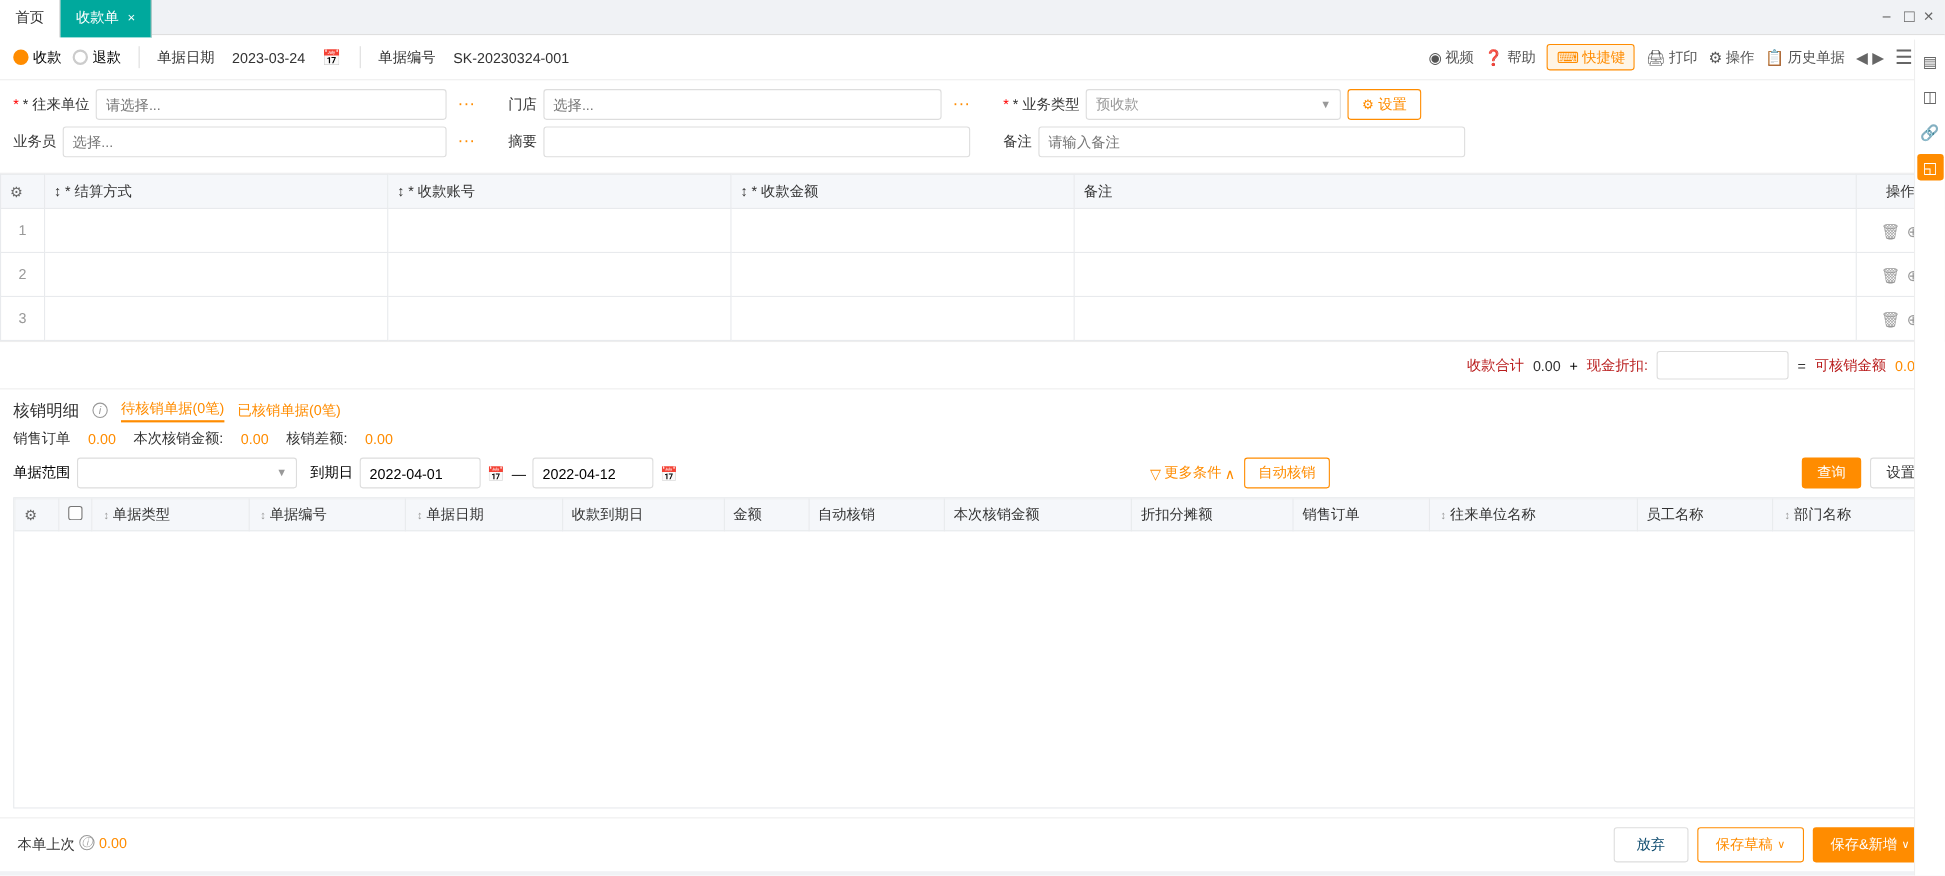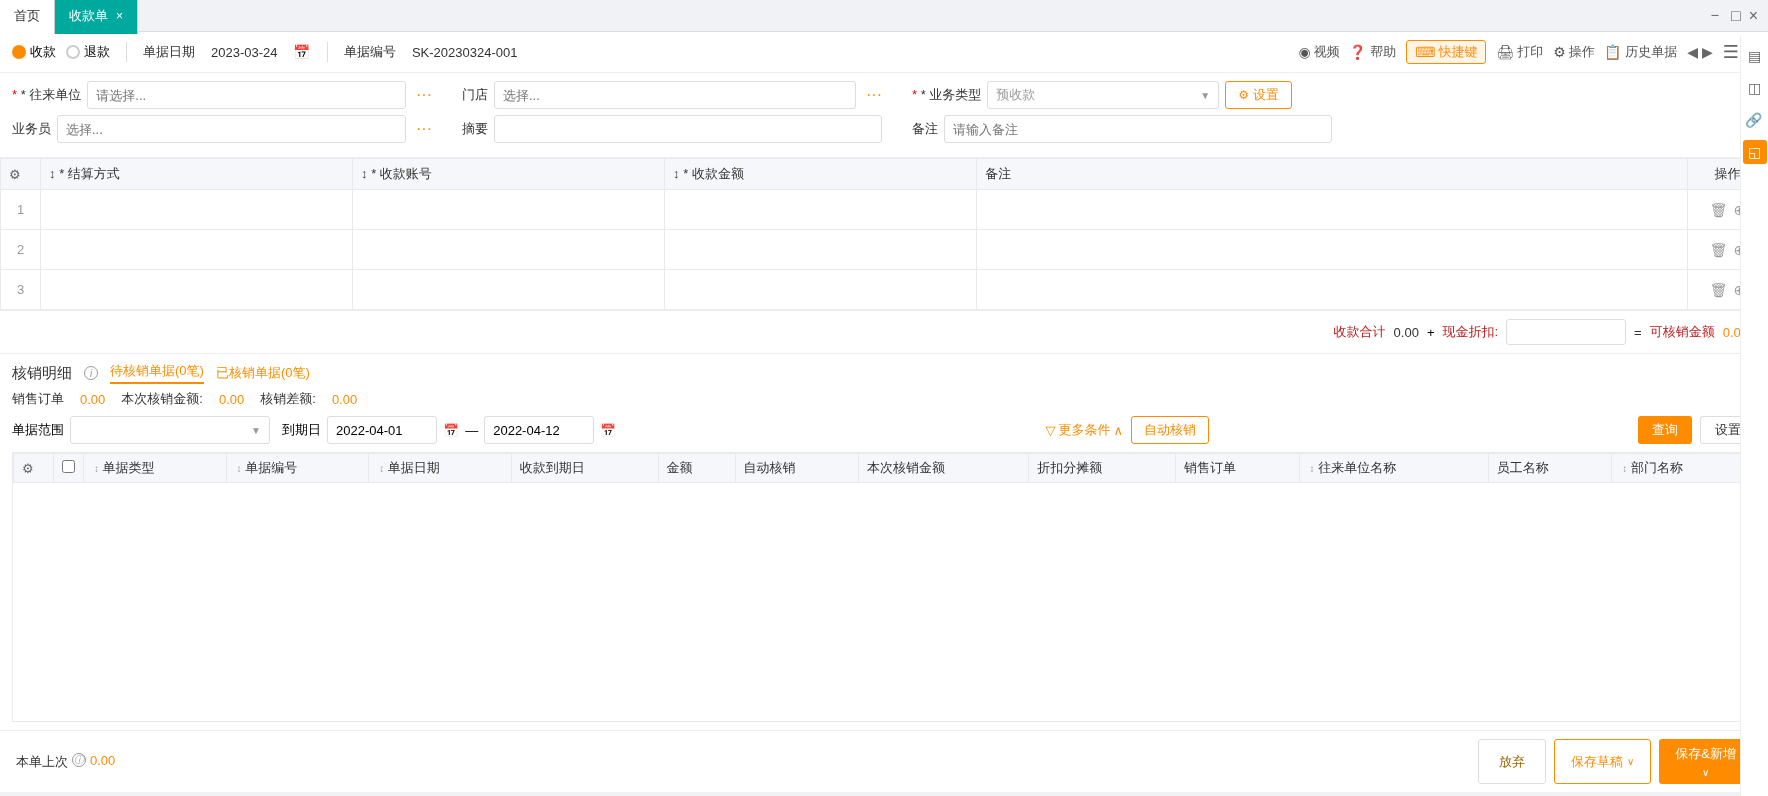--- a/index.html
+++ b/index.html
@@ -94,23 +94,23 @@
     table.bottom-table { width: 100%; border-collapse: collapse; }
     table.bottom-table th { background: #f5f7fa; border: 1px solid #e8eaed; padding: 5px 8px; text-align: left; color: #333; font-weight: normal; white-space: nowrap; }
     .sort-icon { color: #999; font-size: 10px; margin-left: 2px; }
 
     
     .bottom-bar { display: flex; align-items: center; padding: 8px 16px; border-top: 1px solid #eee; background: #fff; gap: 12px; }
     .bottom-bar-left { display: flex; gap: 4px; }
     .bottom-label { color: #333; }
     .bottom-value { color: #ff8c00; }
     .bottom-bar-right { margin-left: auto; display: flex; gap: 8px; }
-    .btn-abandon { background: #fff; border: 1px solid #ddd; color: #a16207; border-radius: 3px; padding: 6px 20px; cursor: pointer; }
+    .btn-abandon { background: #fff; border: 1px solid #ddd; color: #0c4a6e; border-radius: 3px; padding: 6px 20px; cursor: pointer; }
     .btn-draft { background: #fff; border: 1px solid #ff8c00; color: #ff8c00; border-radius: 3px; padding: 6px 16px; cursor: pointer; display: flex; align-items: center; gap: 4px; }
-    .btn-save { background: #ff8c00; border: none; color: #fff; border-radius: 3px; padding: 6px 16px; cursor: pointer; display: flex; align-items: center; gap: 4px; flex-direction: column; }
+    .btn-save { background: #ff8c00; border: none; color: #fff; border-radius: 3px; padding: 6px 16px; cursor: pointer; display: flex; align-items: center; gap: 4px; }
     .btn-arrow { font-size: 10px; }
 
     
     .right-sidebar { position: absolute; right: 0; top: 36px; width: 28px; display: flex; flex-direction: column; align-items: center; gap: 8px; padding-top: 8px; background: #fff; border-left: 1px solid #eee; height: calc(796px - 36px); }
     .sidebar-icon { width: 24px; height: 24px; display: flex; align-items: center; justify-content: center; cursor: pointer; color: #666; font-size: 14px; }
     .sidebar-icon.active-side { background: #ff8c00; color: #fff; border-radius: 3px; }
     .checkbox-cell { width: 30px; text-align: center; }
   </style>
 </head>
 <body>

